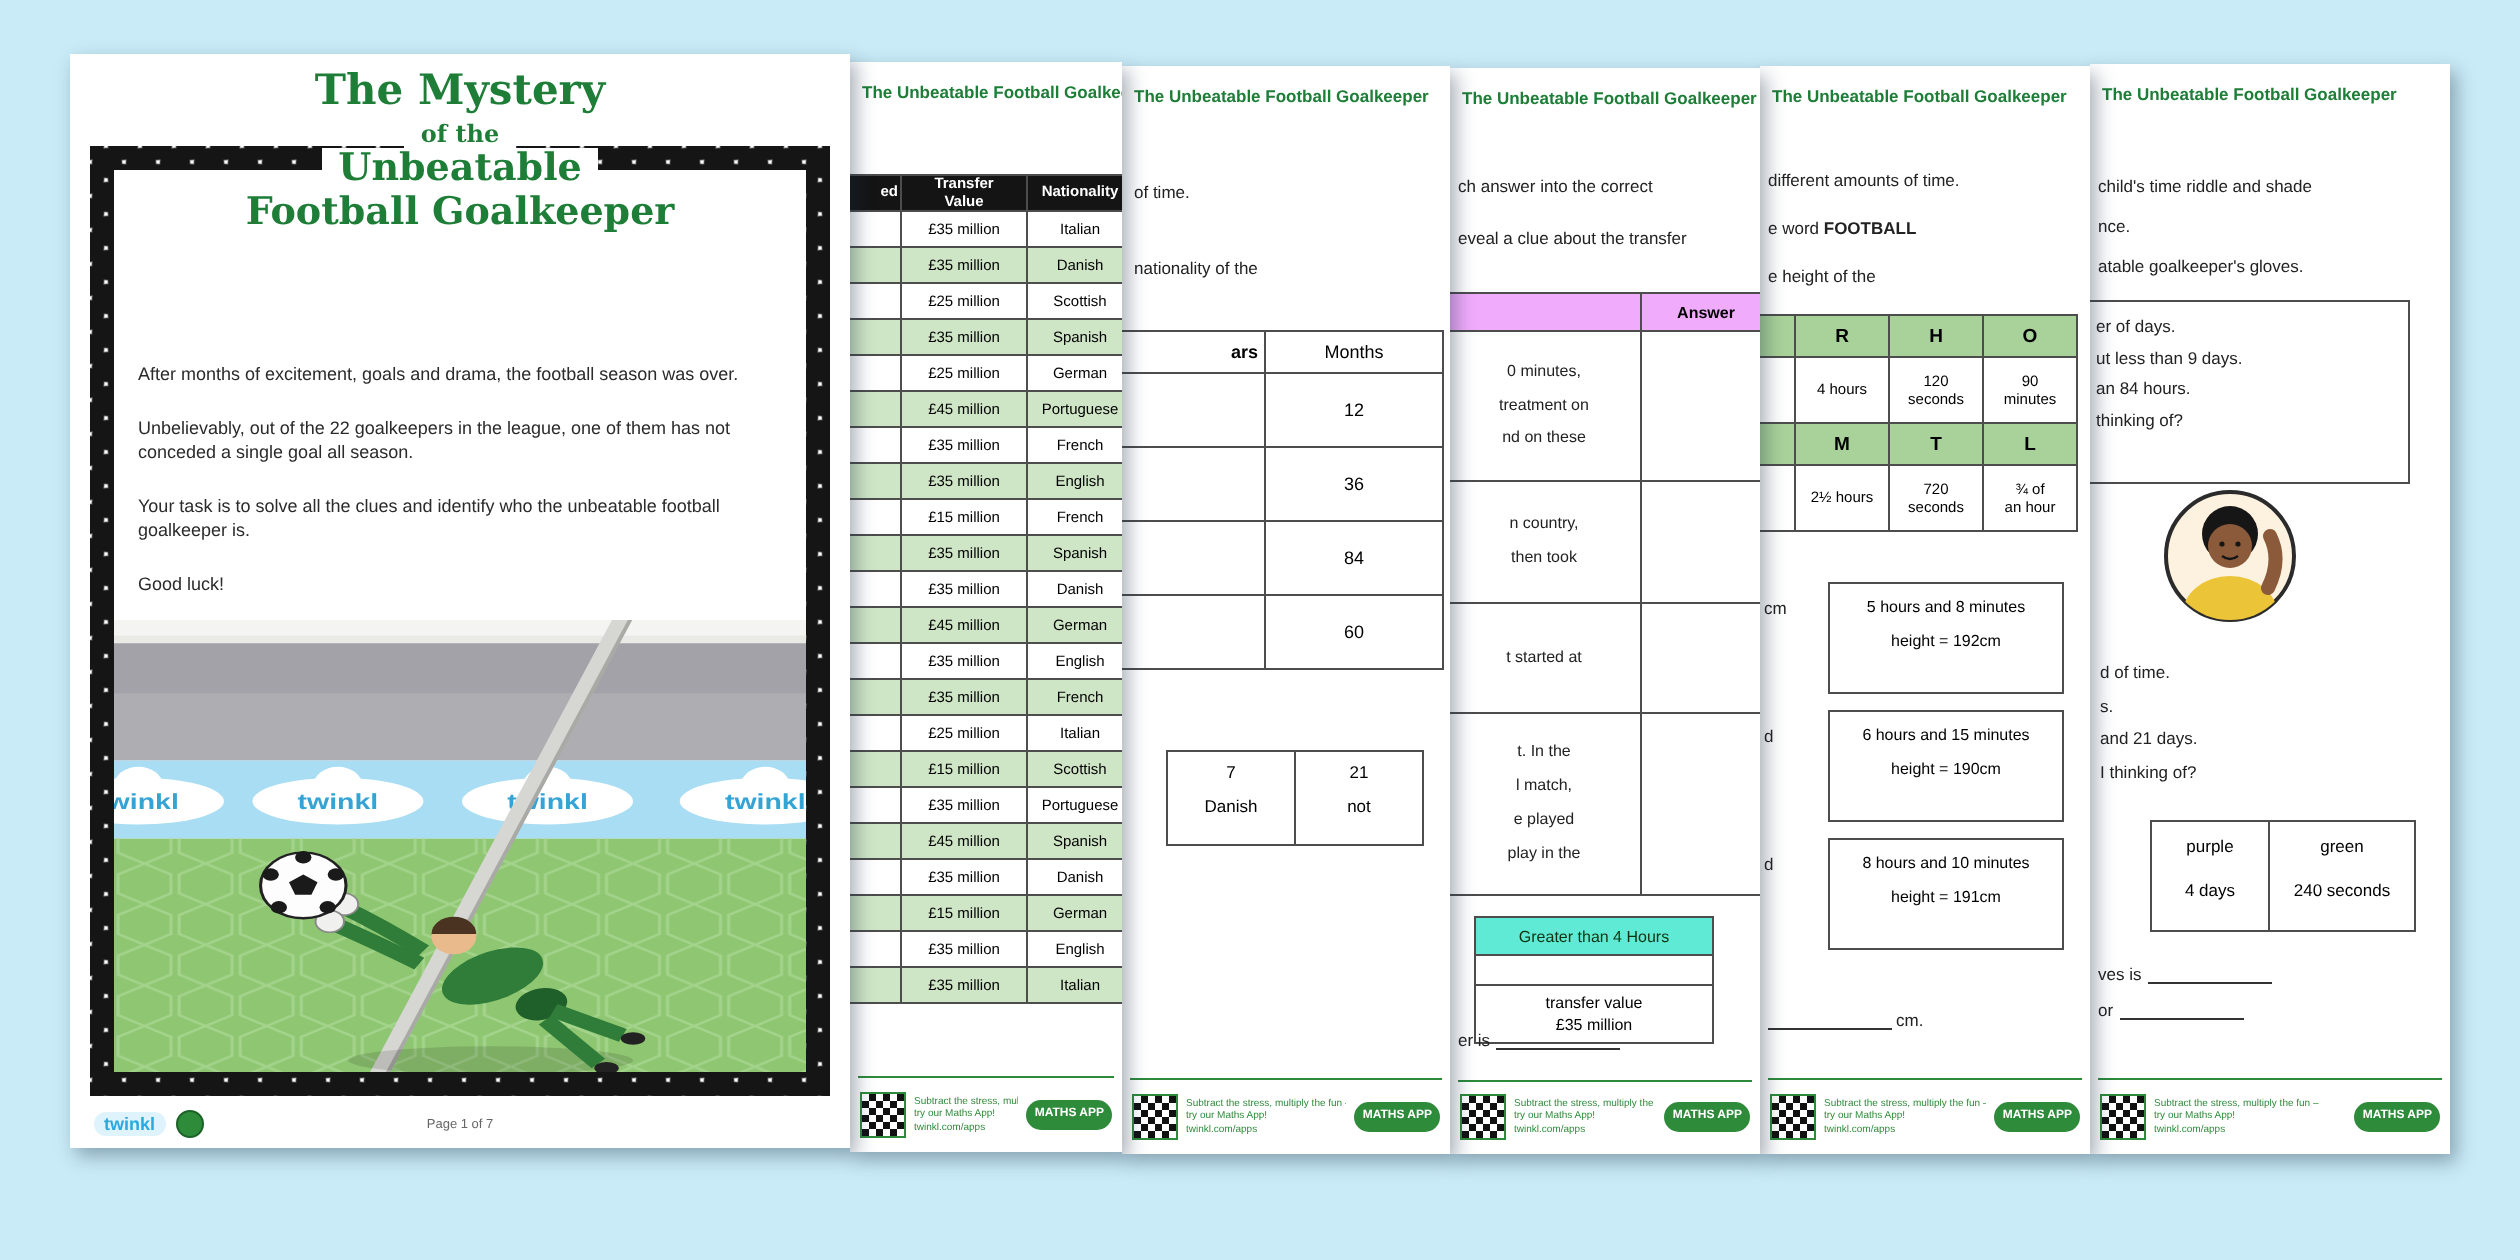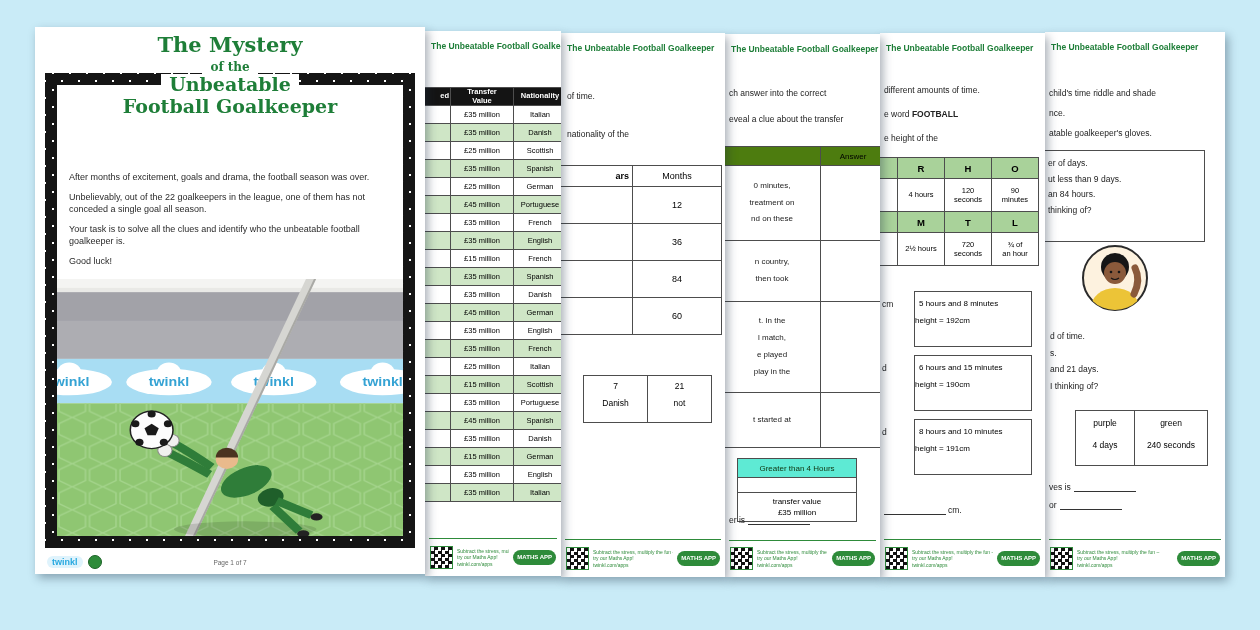--- a/index.html
+++ b/index.html
@@ -18,44 +18,44 @@
   .qr{width:21px;height:21px;flex:0 0 auto;border:1px solid #2e8b3a;
       background:repeating-conic-gradient(#111 0 25%,#fff 0 50%) 0 0/7px 7px;}
   .ftext{flex:1;min-width:0;overflow:hidden;font-size:5px;line-height:1.3;color:#2e8b3a;white-space:nowrap;}
   .badge{flex:0 0 auto;background:#2e8b3a;color:#fff;font-weight:bold;font-size:6px;
          padding:4px 4px;border-radius:9px;line-height:1.05;text-align:center;}
   
   .tbl{border-collapse:collapse;position:absolute;table-layout:fixed;background:#fff;}
   .tbl td,.tbl th{border:1px solid #4d4d4d;text-align:center;vertical-align:middle;overflow:hidden;padding:0 1px;}
   .dark{background:#141414;color:#fff;font-weight:bold;font-size:7.5px;line-height:1.15;}
   .alt td{background:#cfe6c6;}
-  .greenh{background:#4d7c0f;font-weight:normal;font-size:8px;}
+  .greenh{background:#f0abfc;font-weight:bold;font-size:8px;}
   .bigreen{background:#5eead4;font-weight:normal;font-size:8px;color:#10330f;}
   .lett{background:#a9d29a;font-weight:bold;font-size:9.5px;height:20px;}
   .time{height:32px;font-size:7.5px;line-height:1.25;}
   .clue{text-align:left;vertical-align:top;padding:4px;font-size:8px;line-height:2.1;color:#222;}
   
   .title{position:absolute;top:6px;left:0;right:0;text-align:center;z-index:3;color:#1e7e38;
          font-family:"DejaVu Serif",serif;font-weight:bold;line-height:1.12;}
   .title span{background:#fff;display:inline-block;padding:0 8px;}
   .t1{font-size:21px;}.t2{font-size:12px;}.t3{font-size:19px;}.t4{font-size:19px;}
   .frame{position:absolute;left:10px;top:46px;right:10px;bottom:26px;background-color:#fff;
          background-image:radial-gradient(closest-side,#151515 84%,transparent 94%),
                           radial-gradient(closest-side,#151515 84%,transparent 94%);
          background-size:17px 17px;background-position:0 0,8px 8px;}
   .frame-inner{position:absolute;inset:12px;background:#fff;display:flex;flex-direction:column;}
   .intro{padding:82px 12px 4px 12px;}
-  .intro p{margin:4px 0 7px;font-size:9px;line-height:1.4;color:#2b2b2b;}
+  .intro p{margin:14px 0 7px;font-size:9px;line-height:1.4;color:#2b2b2b;}
   .scene{display:block;width:100%;flex:1;min-height:0;}
   .p1foot{position:absolute;left:12px;right:12px;bottom:5px;height:14px;display:flex;align-items:center;gap:5px;}
   .logo-tw{font-weight:bold;font-size:9px;color:#29a9e0;background:#dff3fc;border-radius:7px;padding:1px 5px;}
   .logo-eco{width:12px;height:12px;border-radius:50%;background:#2e8b3a;border:1px solid #1c6327;}
   .pagenum{position:absolute;left:0;right:0;text-align:center;font-size:6.5px;color:#666;}
   
-  .hbox{position:absolute;left:34px;width:116px;height:54px;border:1px solid #4d4d4d;text-align:left;}
+  .hbox{position:absolute;left:34px;width:116px;height:54px;border:1px solid #4d4d4d;text-align:center;}
   .hbox .l1{font-size:8px;margin:7px 4px 0;}
   .hbox .l2{font-size:8px;margin-top:8px;}
   
   .riddlebox{position:absolute;border:1px solid #4d4d4d;padding:5px 6px;font-size:8.5px;line-height:1.85;color:#222;}
   .ctop{margin-top:7px;font-size:8.5px;text-align:center;}
   .cbot{margin-top:12px;font-size:8.5px;text-align:center;}
 </style>
 </head>
 <body>
 
@@ -348,28 +348,28 @@
 treatment on
 nd on these</td>
             <td></td>
           </tr>
       <tr>
             <td class="clue pre" style="height:60px">n country,
 then took</td>
             <td></td>
           </tr>
       <tr>
+            <td class="clue pre" style="height:54px">t started at</td>
+            <td></td>
+          </tr>
+      <tr>
             <td class="clue pre" style="height:90px">t. In the
 l match,
 e played
 play in the</td>
-            <td></td>
-          </tr>
-      <tr>
-            <td class="clue pre" style="height:54px">t started at</td>
             <td></td>
           </tr>
     </tbody>
       </table>
     <table class="tbl" style="top:424px;left:12px;width:120px">
       <tbody>
           <tr>
             <td class="bigreen" style="height:18px">Greater than 4 Hours</td>
           </tr>
       <tr>

